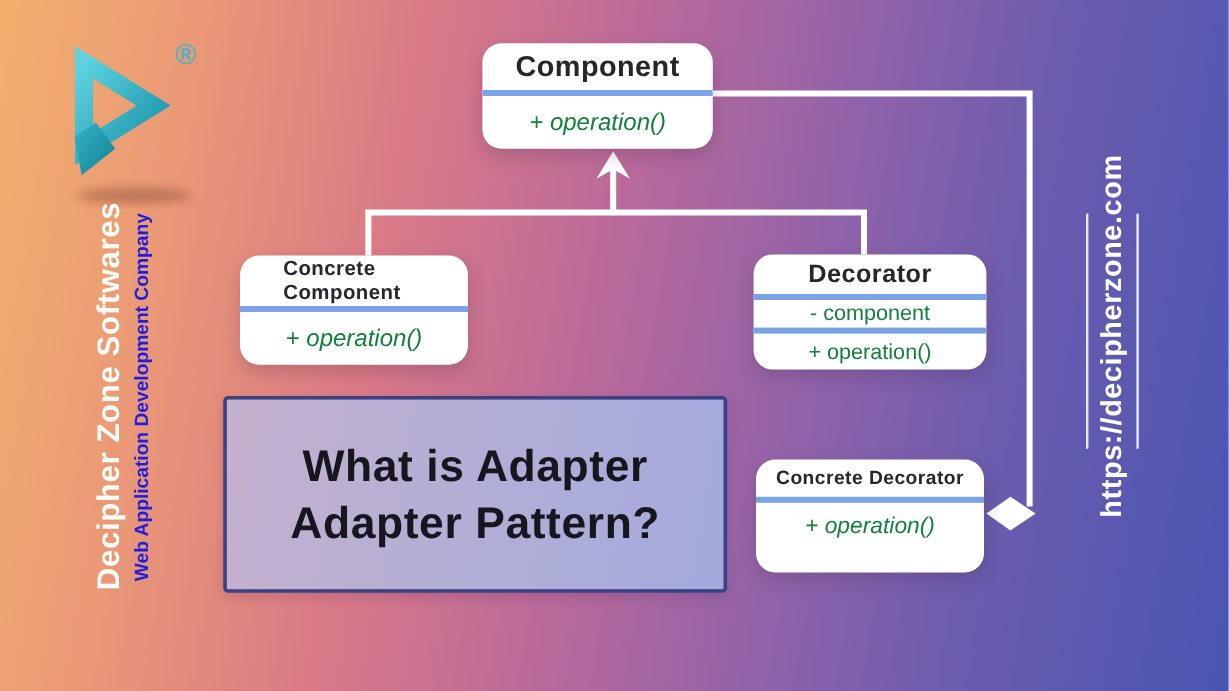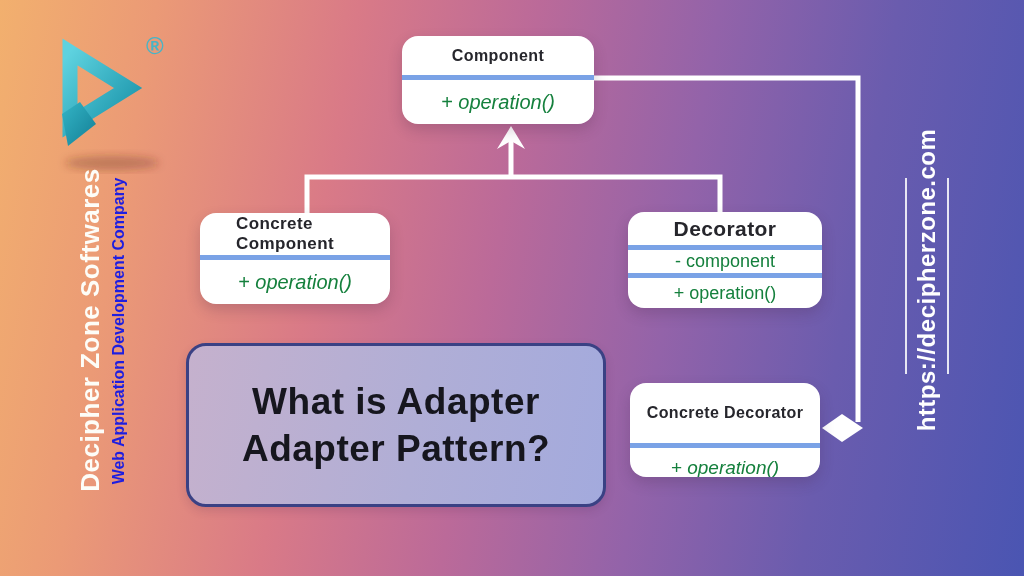--- a/index.html
+++ b/index.html
@@ -15,41 +15,41 @@
     position:absolute;background:#ffffff;border-radius:16px;z-index:3;
     box-shadow:0 6px 14px rgba(70,35,70,.22);
     display:flex;flex-direction:column;overflow:hidden;color:#26262c;
   }
   .uml .title{font-weight:bold;display:flex;align-items:center;justify-content:center;letter-spacing:.4px;flex:none;}
   .uml .divider{height:5px;background:#7aa2e6;width:100%;flex:none;}
   .uml .member{display:flex;align-items:center;justify-content:center;color:#15803d;flex:none;}
   .italic{font-style:italic;}
 
   #box-component{left:402px;top:36px;width:192px;height:88px;}
-  #box-component .title{height:39px;font-size:16px;}
+  #box-component .title{height:39px;font-size:24px;}
   #box-component .member{height:44px;font-size:20px;}
 
   #box-concrete-component{left:200px;top:213px;width:190px;height:91px;}
   #box-concrete-component .title{height:42px;font-size:17px;margin-left:36px;}
   #box-concrete-component .member{height:44px;font-size:20px;}
 
   #box-decorator{left:628px;top:212px;width:194px;height:96px;}
   #box-decorator .title{height:33px;font-size:21px;}
   #box-decorator .member-1{height:23px;font-size:18px;}
   #box-decorator .member-2{height:30px;font-size:18px;}
 
   #box-concrete-decorator{left:630px;top:383px;width:190px;height:94px;}
-  #box-concrete-decorator .title{height:60px;font-size:16px;}
+  #box-concrete-decorator .title{height:31px;font-size:16px;}
   #box-concrete-decorator .member{height:40px;font-size:19px;}
 
   
   #title-card{
-    position:absolute;left:186px;top:343px;width:420px;height:164px;z-index:3;
+    position:absolute;left:186px;top:330px;width:420px;height:164px;z-index:3;
     background:linear-gradient(100deg,#c5b1cd 0%,#b0aed6 55%,#a3aadd 100%);
-    border:3px solid #3a4184;border-radius:20px;box-sizing:border-box;
+    border:3px solid #3a4184;border-radius:4px;box-sizing:border-box;
     display:flex;flex-direction:column;align-items:center;justify-content:center;
     color:#16161e;font-weight:bold;font-size:37px;line-height:1.28;letter-spacing:.5px;
     text-align:center;box-shadow:0 4px 10px rgba(60,30,70,.15);
   }
 
   
   #logo{position:absolute;left:56px;top:34px;width:118px;height:140px;z-index:4;}
   #registered-mark{
     position:absolute;left:146px;top:32px;z-index:4;color:#49b4c6;font-size:24px;font-weight:bold;
   }

